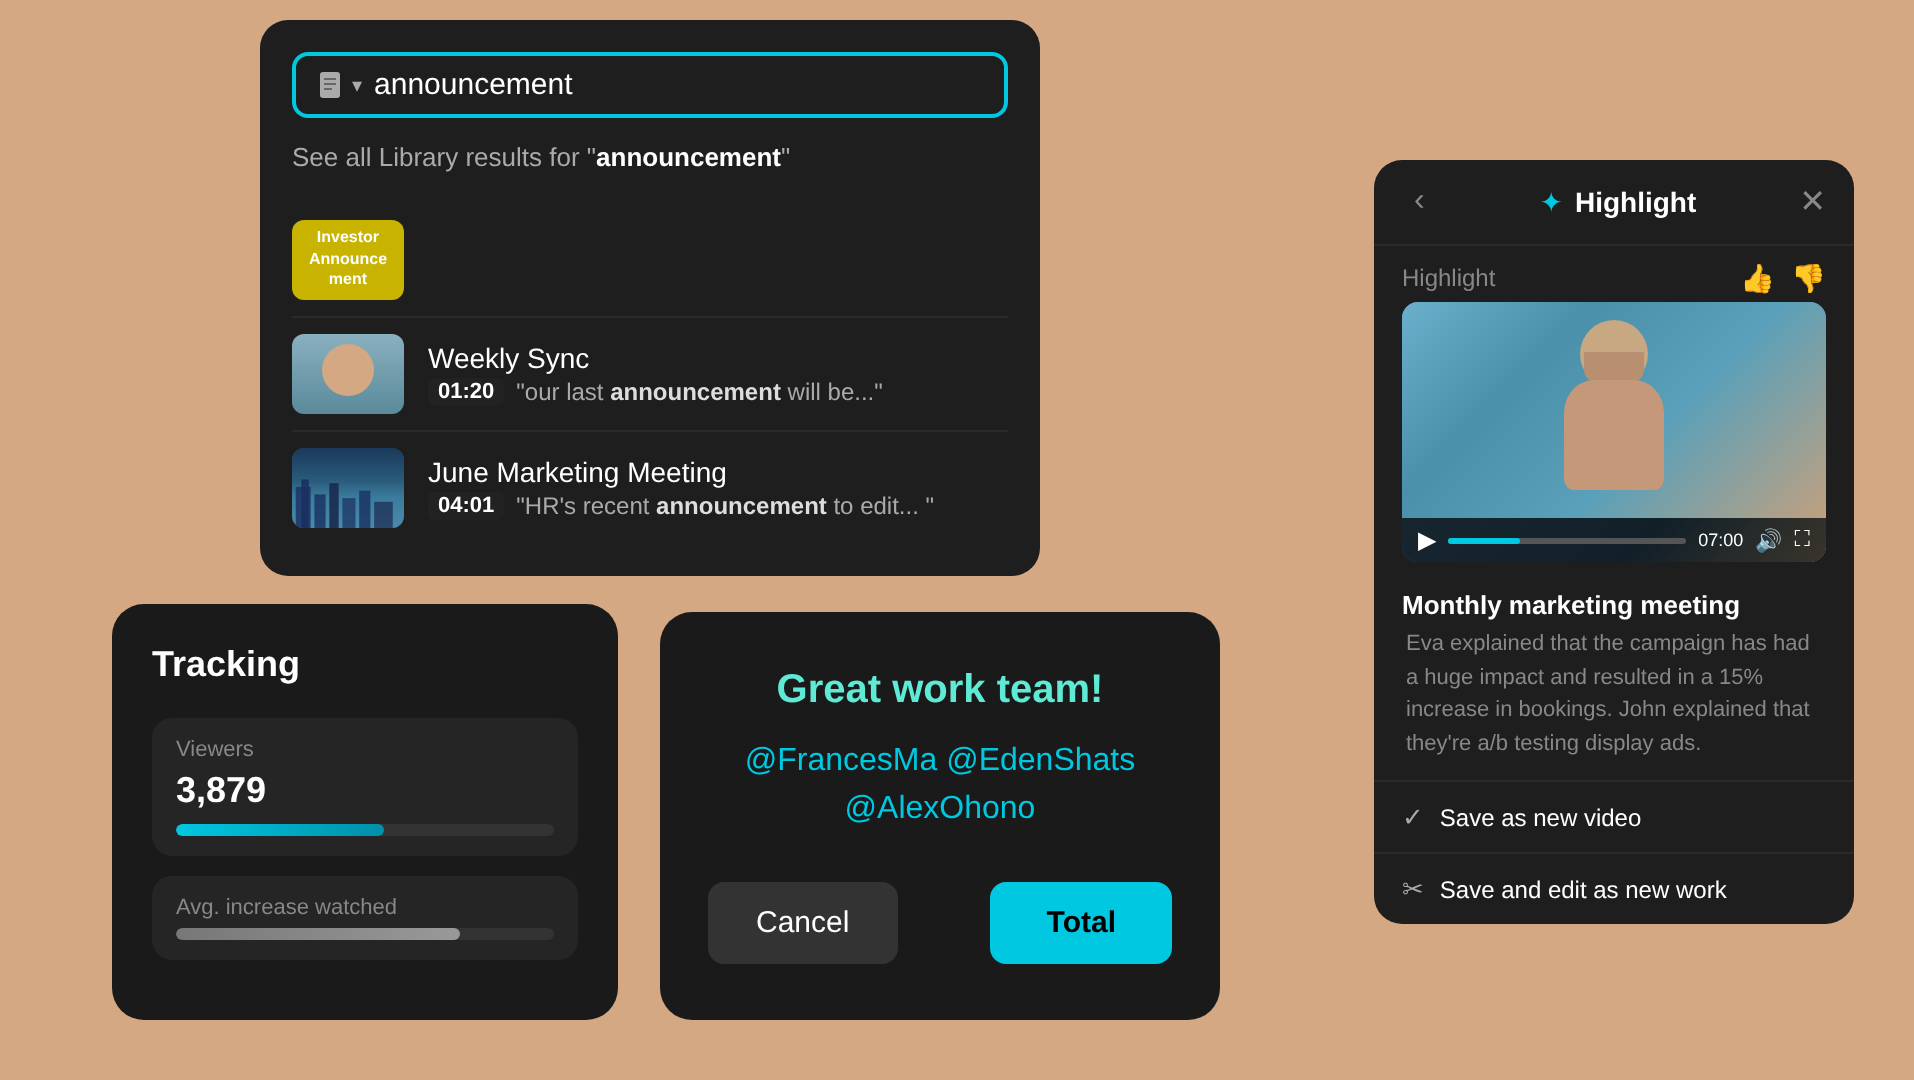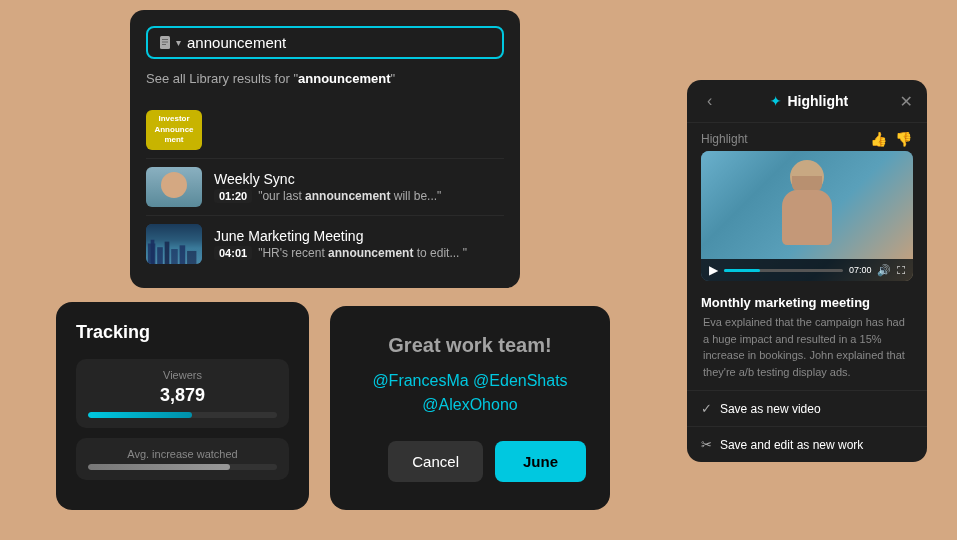--- a/index.html
+++ b/index.html
@@ -162,21 +162,20 @@
       color: #fff;
       font-size: 18px;
       font-weight: 600;
       margin-bottom: 16px;
     }
     .tracking-stat {
       background: #252525;
       border-radius: 10px;
       padding: 10px 12px;
       margin-bottom: 10px;
-      text-align: center;
     }
     .stat-label {
       color: #888;
       font-size: 11px;
       margin-bottom: 4px;
     }
     .stat-value {
       color: #fff;
       font-size: 18px;
       font-weight: 700;
@@ -209,35 +208,35 @@
       bottom: 30px;
       left: 330px;
       width: 280px;
       background: #1a1a1a;
       border-radius: 16px;
       padding: 28px 24px;
       z-index: 10;
       text-align: center;
     }
     .post-heading {
-      color: #a3a3a3;
+      color: #5eead4;
       font-size: 20px;
       font-weight: 700;
       margin-bottom: 12px;
     }
     .post-mentions {
       color: #00c8e0;
       font-size: 16px;
       margin-bottom: 24px;
       line-height: 1.5;
     }
     .post-buttons {
       display: flex;
       gap: 12px;
-      justify-content: flex-end;
+      justify-content: space-between;
     }
     .btn-cancel {
       background: #333;
       color: #fff;
       border: none;
       border-radius: 8px;
       padding: 12px 24px;
       font-size: 15px;
       font-weight: 500;
       cursor: pointer;
@@ -527,21 +526,21 @@
   </div>
 </div>
 
 <div class="post-panel">
   <div class="post-heading">Great work team!</div>
   <div class="post-mentions">
     @FrancesMa @EdenShats<br>@AlexOhono
   </div>
   <div class="post-buttons">
     <button class="btn-cancel">Cancel</button>
-    <button class="btn-post">June</button>
+    <button class="btn-post">Total</button>
   </div>
 </div>
 
 <div class="highlight-panel">
   <div class="highlight-header">
     <button class="highlight-nav-btn">‹</button>
     <div class="highlight-title-row">
       <span class="highlight-star">✦</span>
       <span class="highlight-title">Highlight</span>
     </div>

